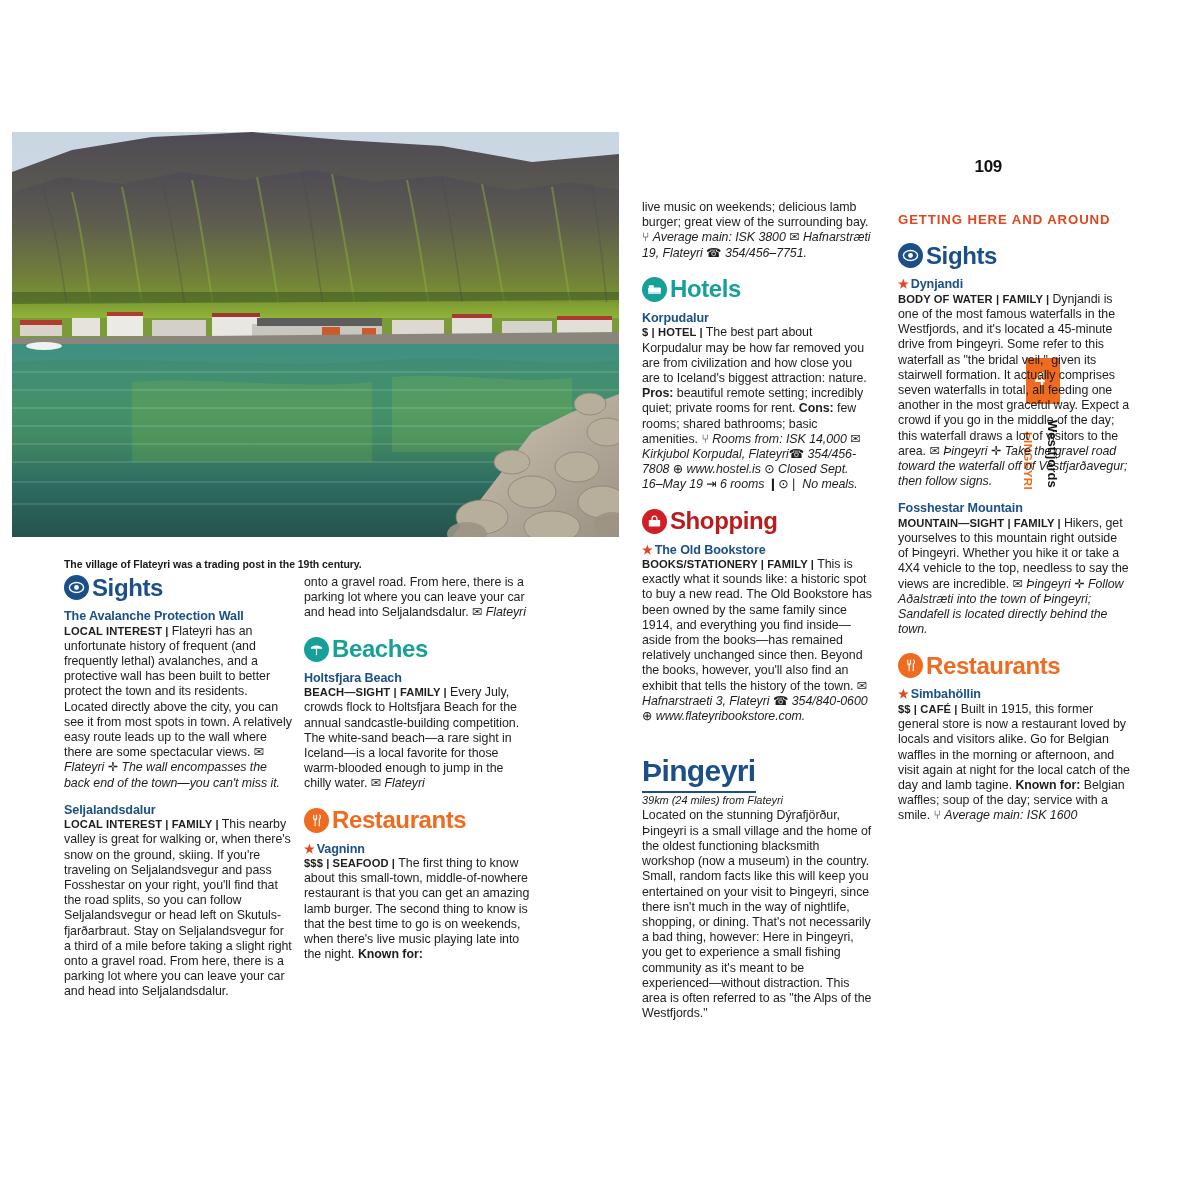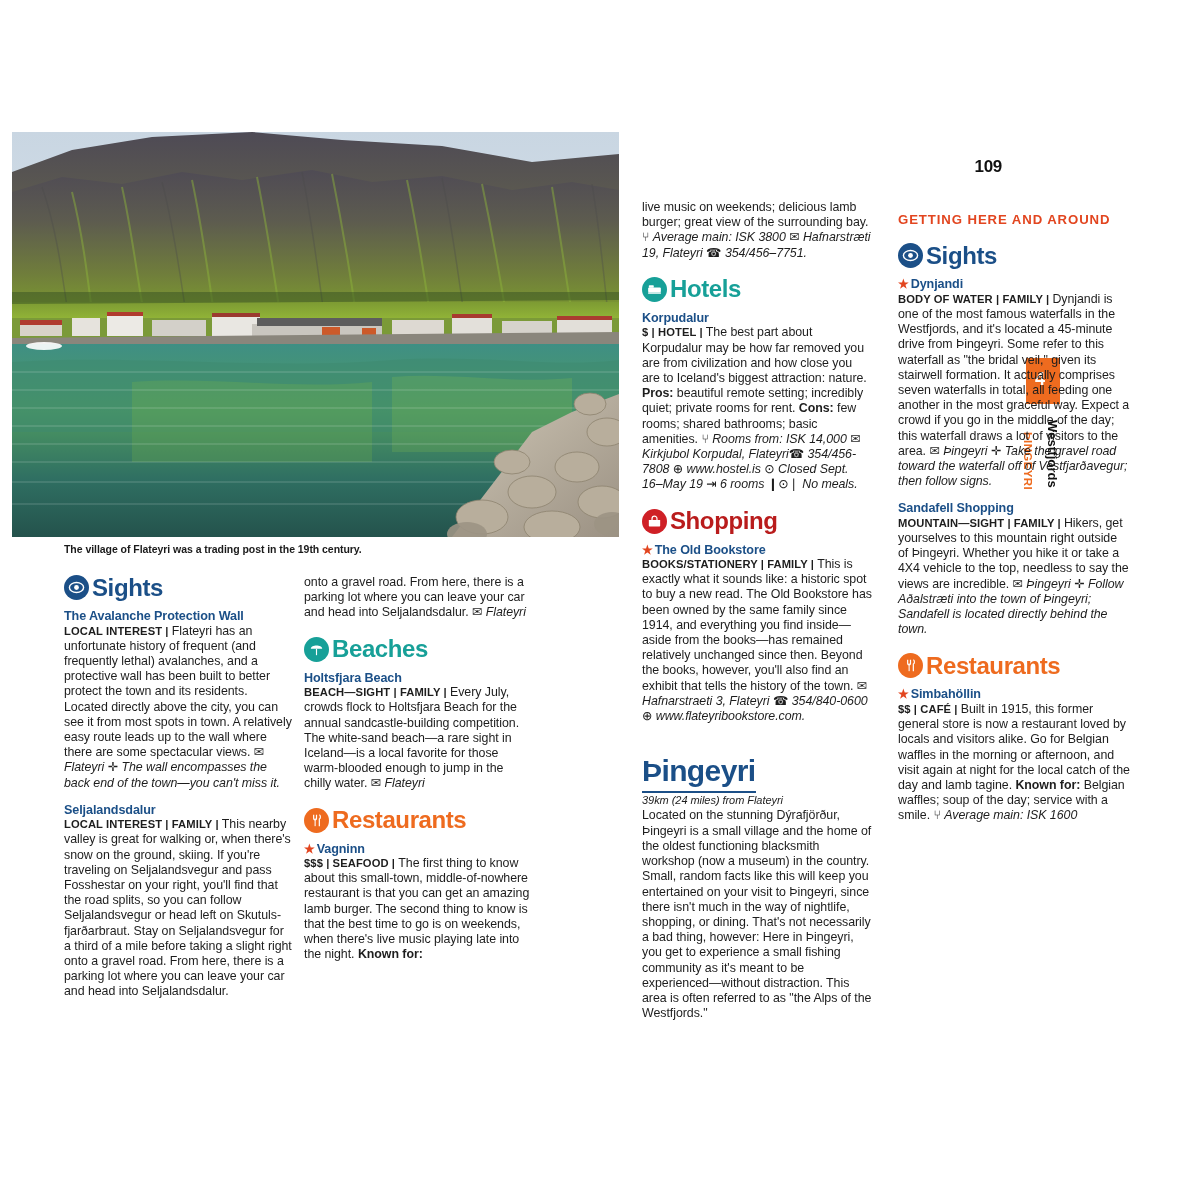--- a/index.html
+++ b/index.html
@@ -90,21 +90,21 @@
     height: 405px;
   }
   .photo {
     width: 100%;
     height: 100%;
     display: block;
   }
   .photo-caption {
     position: absolute;
     left: 64px;
-    top: 543px;
+    top: 558px;
     width: 500px;
     font-size: 10.5px;
     font-weight: 700;
     color: #1a1a1a;
     letter-spacing: -0.05px;
   }
 
   
   .col {
     position: absolute;
@@ -455,21 +455,21 @@
       </span>
       <span class="cat-label">Sights</span>
     </div>
 
     <div class="entry">
       <div class="entry-name"><span class="star">★</span><span>Dynjandi</span></div>
       <p><span class="meta">BODY OF WATER | FAMILY | </span><span class="body-txt">Dynjandi is one of the most famous waterfalls in the Westfjords, and it's located a 45-minute drive from Þingeyri. Some refer to this waterfall as "the bridal veil," given its stairwell formation. It actually comprises seven waterfalls in total, all feeding one another in the most graceful way. Expect a crowd if you go in the middle of the day; this waterfall draws a lot of visitors to the area. </span><span class="sym">✉</span> <span class="ital">Þingeyri</span> <span class="sym">✛</span> <span class="ital">Take the gravel road toward the waterfall off of Vestfjarðavegur; then follow signs.</span></p>
     </div>
 
     <div class="entry">
-      <div class="entry-name">Sandafell Shopping</div>
+      <div class="entry-name">Fosshestar Mountain</div>
       <p><span class="meta">MOUNTAIN—SIGHT | FAMILY | </span><span class="body-txt">Hikers, get yourselves to this mountain right outside of Þingeyri. Whether you hike it or take a 4X4 vehicle to the top, needless to say the views are incredible. </span><span class="sym">✉</span> <span class="ital">Þingeyri</span> <span class="sym">✛</span> <span class="ital">Follow Aðalstræti into the town of Þingeyri; Sandafell is located directly behind the town.</span></p>
     </div>
 
     <div class="cat restaurants">
       <span class="cat-icon">
         <svg width="17" height="17" viewBox="0 0 24 24">
             <path d="M8 4 v5 a2 2 0 0 0 4 0 V4" stroke="#fff" stroke-width="1.7" fill="none"></path>
             <rect x="9.3" y="9" width="1.5" height="11" fill="#fff"></rect>
             <path d="M16 4 c2 1 2 5 0 6 v10" stroke="#fff" stroke-width="1.7" fill="none"></path>
           </svg>

